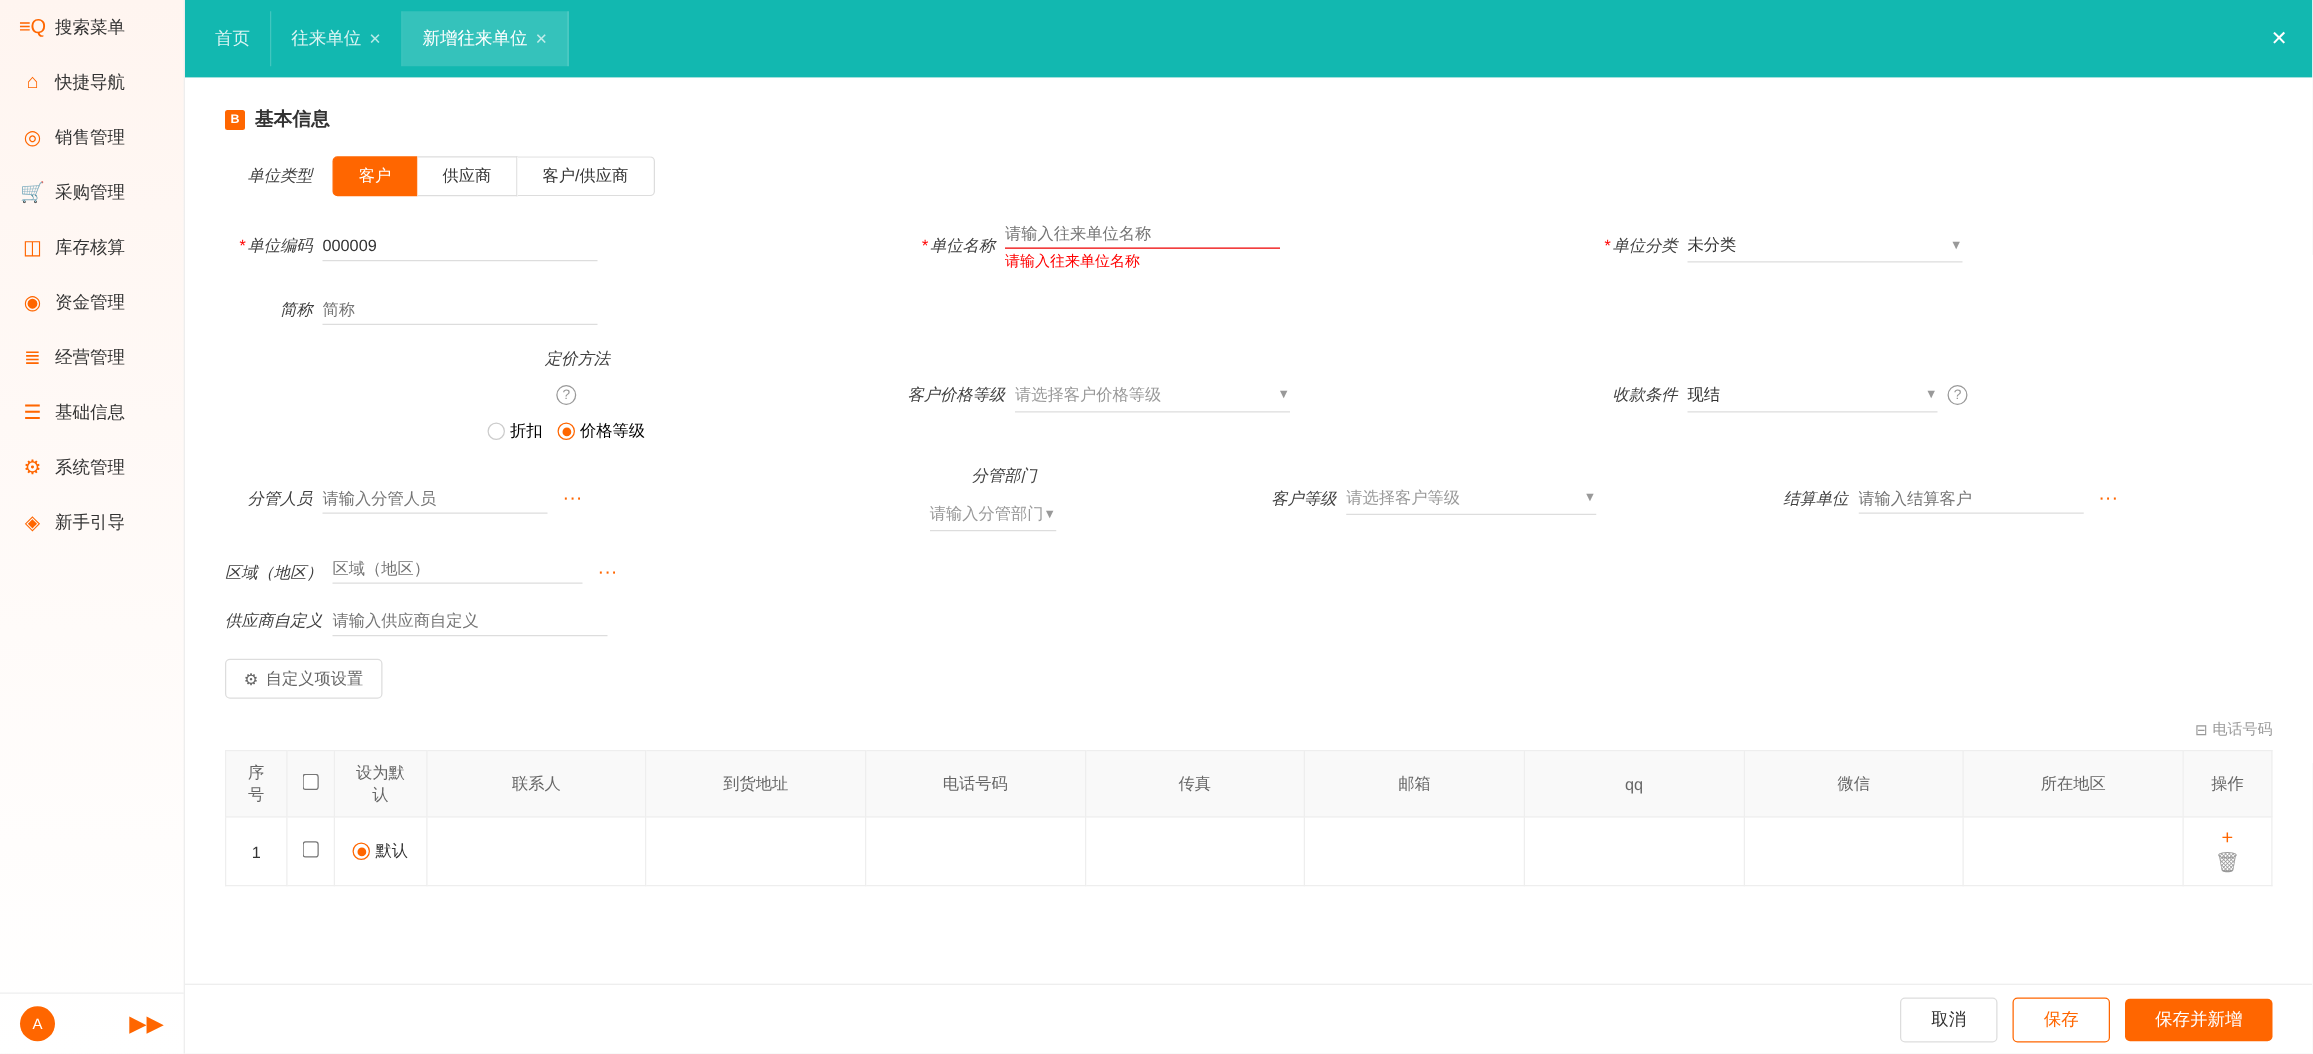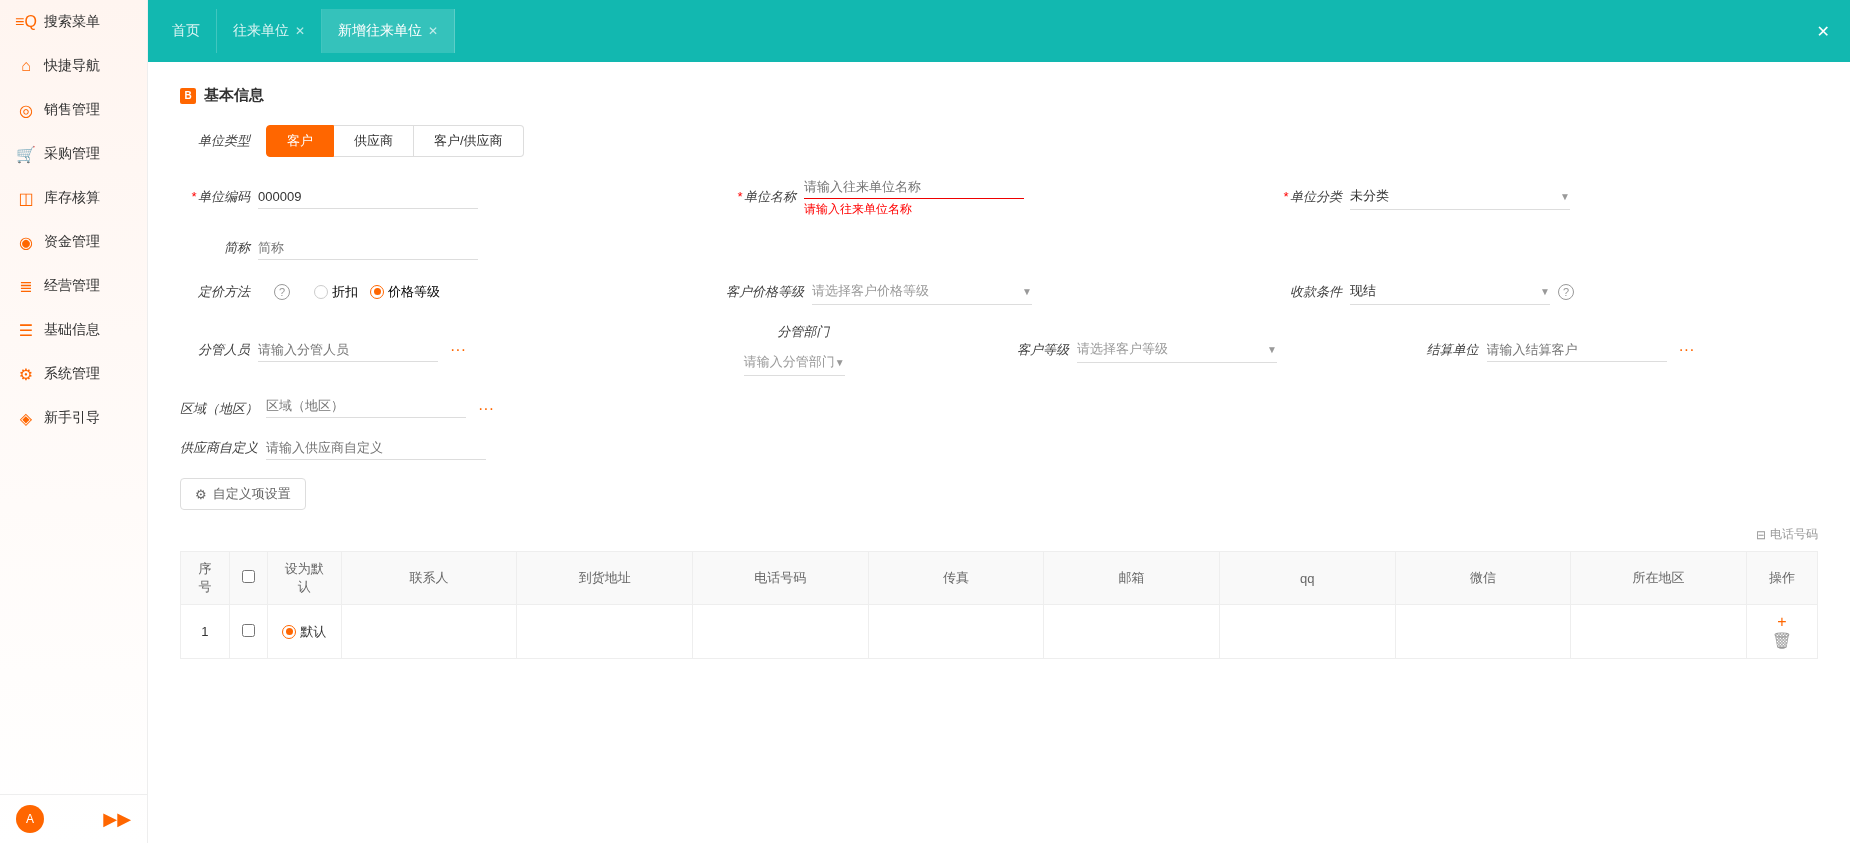--- a/index.html
+++ b/index.html
@@ -383,21 +383,21 @@
       </div>
 
       <div class="form-row">
         <div class="form-field" style="gap:8px;">
           <span class="form-label">简称</span>
           <input class="form-input" type="text" style="max-width: 220px;" placeholder="简称">
         </div>
       </div>
 
       <div class="form-row" style="align-items:center;">
-        <div class="form-field" style="gap:24px;">
+        <div class="form-field" style="gap:12px;flex-direction:column;">
           <span class="form-label" style="white-space:nowrap;">定价方法</span>
           <div class="help-icon">?</div>
           <div class="radio-group">
             <div class="radio-item">
               <div class="radio-circle"></div>
               <span>折扣</span>
             </div>
             <div class="radio-item">
               <div class="radio-circle checked"></div>
               <span>价格等级</span>
@@ -517,14 +517,19 @@
                 <button class="row-action-btn">+</button>
                 <button class="row-action-btn" style="color:#999;">🗑</button>
               </td>
             </tr>
           </tbody>
         </table>
       </div>
 
     </div>
 
+    <div id="bottom-bar">
+      <button class="btn-cancel">取消</button>
+      <button class="btn-save">保存</button>
+      <button class="btn-save-new">保存并新增</button>
+    </div>
   </div>
 </div>
 
 </body></html>

